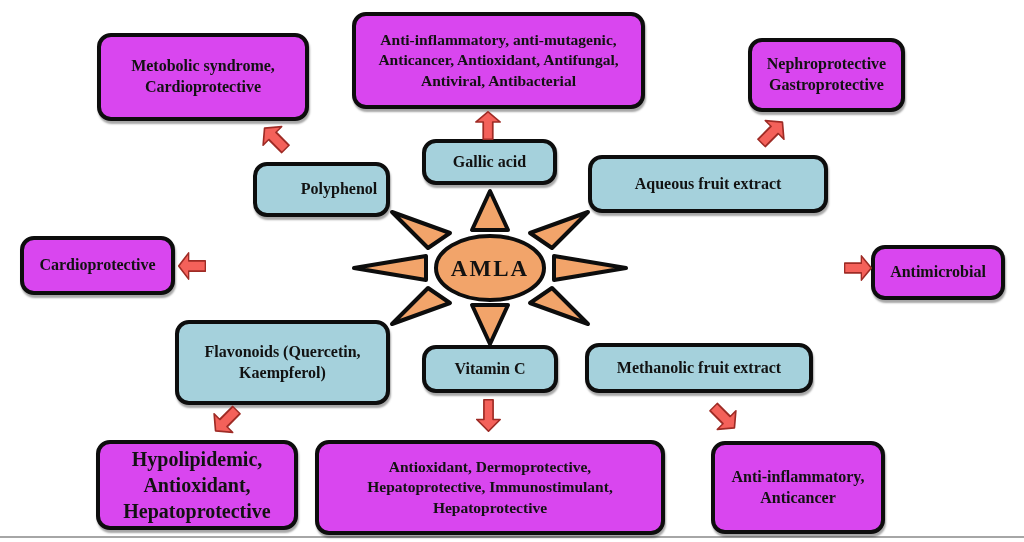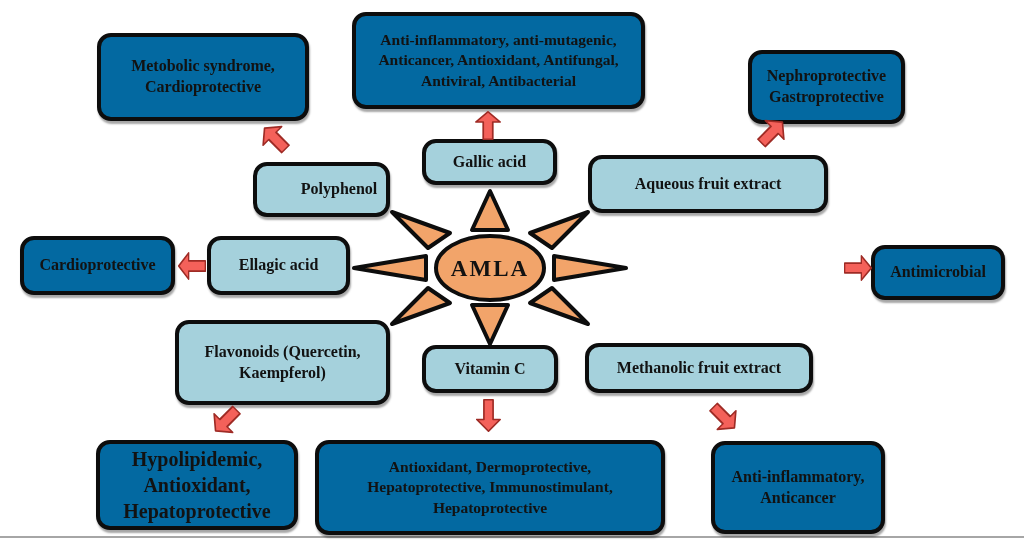--- a/index.html
+++ b/index.html
@@ -8,27 +8,27 @@
     font-family:"Liberation Serif","DejaVu Serif",serif;color:#121212;
   }
   .box{
     position:absolute;box-sizing:border-box;
     border:4px solid #0d0d0d;border-radius:14px;
     display:flex;align-items:center;justify-content:center;text-align:center;
     font-weight:700;padding:2px 8px;
     box-shadow:1px 3px 2px rgba(0,0,0,0.35);
   }
   .box .box-label{white-space:pre-line;line-height:1.3;}
-  .green{background:#0369a1;justify-content:center;}
+  .green{background:#d946ef;justify-content:center;}
   .blue{background:#A5D1DC;}
 
   
   .g1{left:97px;top:33px;width:212px;height:88px;font-size:16px;}
   .g2{left:352px;top:12px;width:293px;height:97px;font-size:15.5px;}
-  .g3{left:748px;top:38px;width:157px;height:74px;font-size:16px;margin-top:12px;}
+  .g3{left:748px;top:38px;width:157px;height:74px;font-size:16px;}
   .g4{left:20px;top:236px;width:155px;height:59px;font-size:16px;}
   .g5{left:871px;top:245px;width:134px;height:55px;font-size:16px;}
   .g6{left:96px;top:440px;width:202px;height:90px;font-size:20px;}
   .g7{left:315px;top:440px;width:350px;height:95px;font-size:15.5px;}
   .g8{left:711px;top:432px;width:174px;height:93px;font-size:16px;margin-top:9px;}
 
   
   .b1{left:253px;top:162px;width:137px;height:55px;font-size:16px;padding-left:43px;}
   .b2{left:422px;top:139px;width:135px;height:46px;font-size:16px;}
   .b3{left:588px;top:155px;width:240px;height:58px;font-size:16px;}
@@ -101,23 +101,20 @@
 
   <div class="box blue b1">
     <span class="box-label">Polyphenol</span>
   </div>
   <div class="box blue b2">
     <span class="box-label">Gallic acid</span>
   </div>
   <div class="box blue b3">
     <span class="box-label">Aqueous  fruit extract</span>
   </div>
-  <div class="box blue b4">
-    <span class="box-label">Ellagic acid</span>
-  </div>
   <div class="box blue b6">
     <span class="box-label">Flavonoids (Quercetin,
 Kaempferol)</span>
   </div>
   <div class="box blue b7">
     <span class="box-label">Vitamin C</span>
   </div>
   <div class="box blue b8">
     <span class="box-label">Methanolic fruit extract</span>
   </div>

